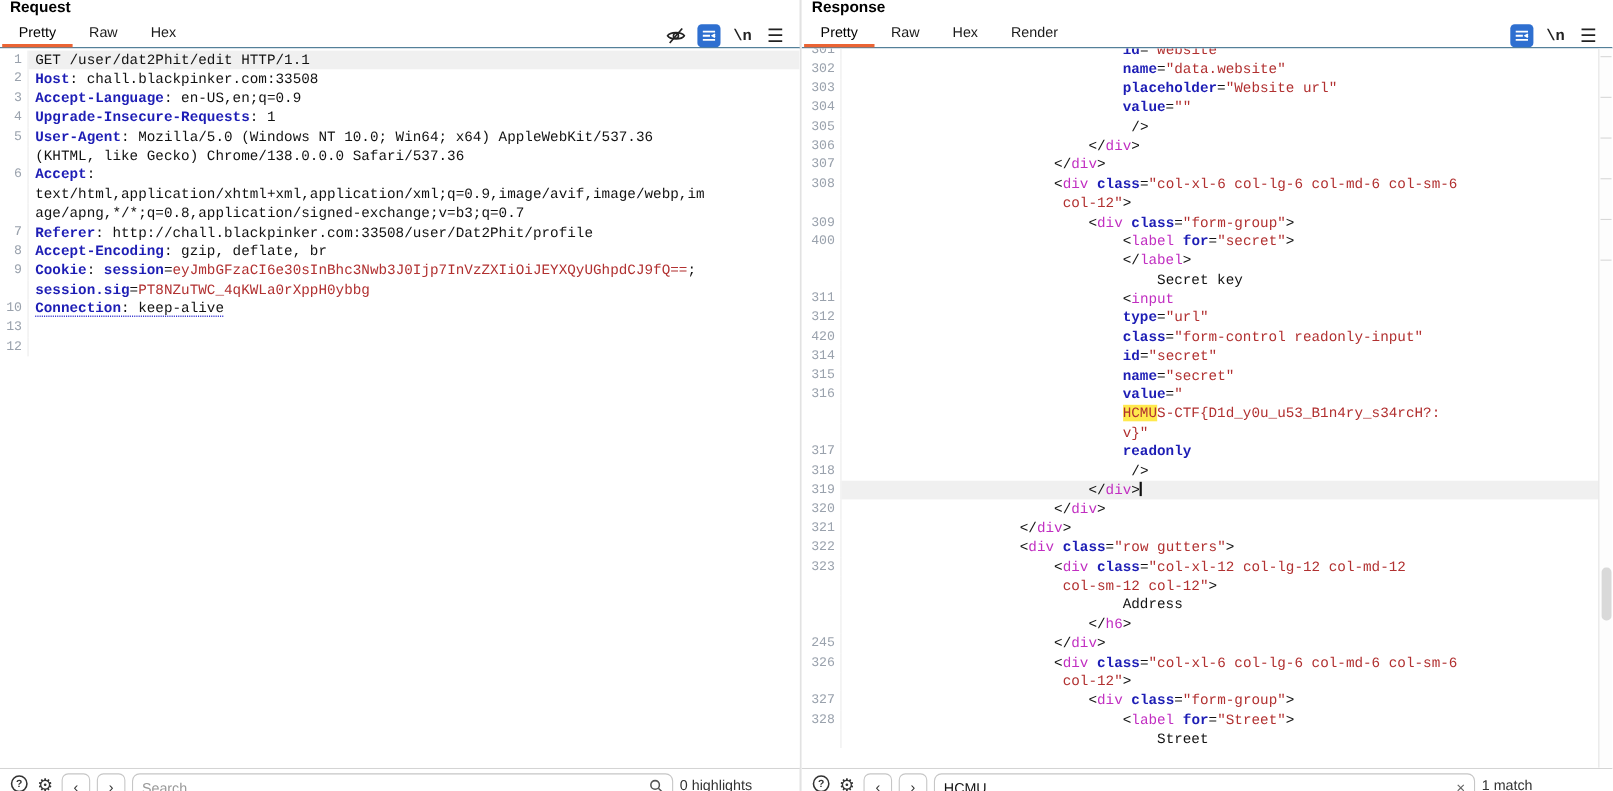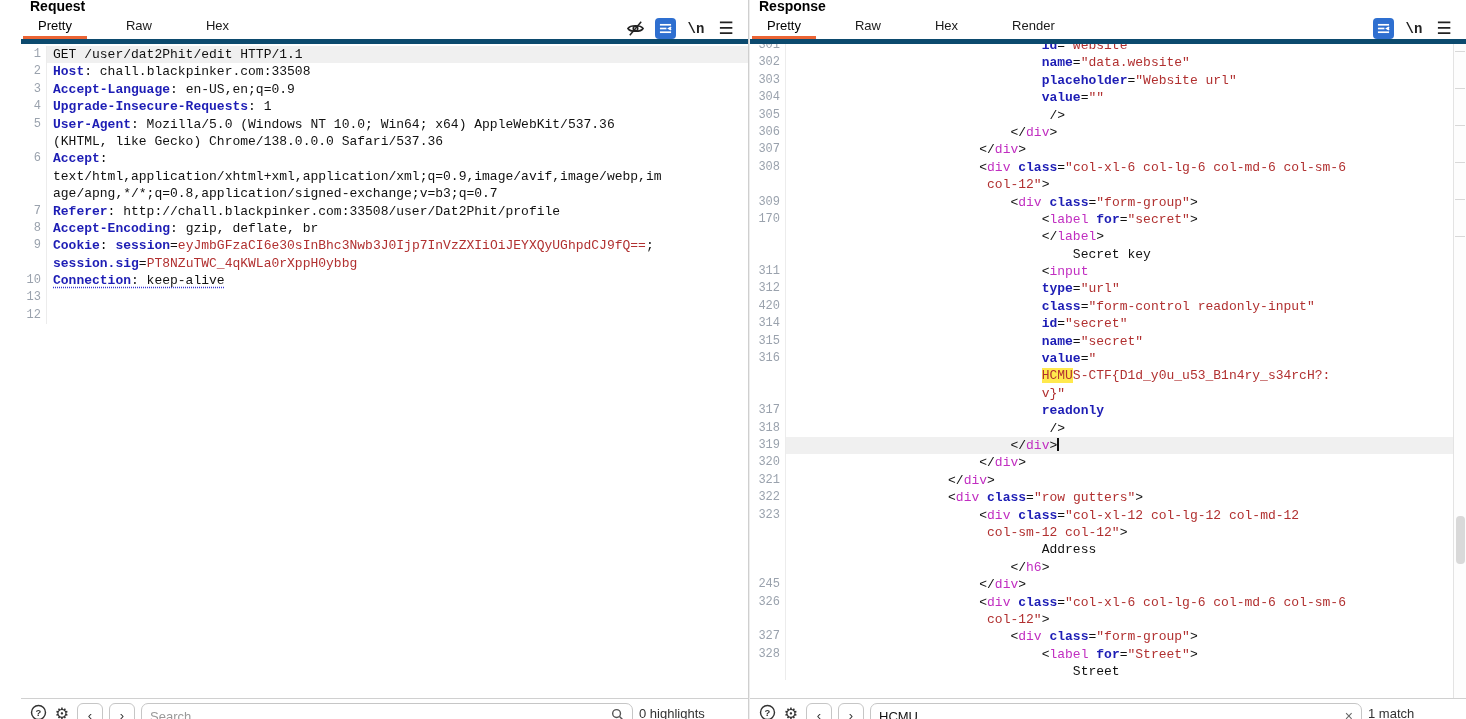--- a/index.html
+++ b/index.html
@@ -1,25 +1,25 @@
 <!DOCTYPE html>
 <html><head>
 <meta charset="utf-8">
 <style>
   * { margin:0; padding:0; box-sizing:border-box; }
   html,body { width:1466px; height:719px; overflow:hidden; background:#fff;
               font-family:"Liberation Sans", sans-serif; }
-  .wrap { display:flex; width:1466px; height:719px;padding-left:21px; }
+  .wrap { display:flex; width:1466px; height:719px; }
   .panel { display:flex; flex-direction:column; height:719px; background:#fff; }
   .panel.req { width:728px; border-right:1px solid #cfcfcf; }
   .panel.res { flex:1; border-left:1px solid #ededed; }
   .ptitle { font-size:14px; font-weight:bold; color:#000; padding:0 0 0 9px; height:19px;
             line-height:16px; margin-top:-2px; overflow:hidden; }
-  .tabs { display:flex; align-items:flex-end; height:27px; border-bottom:5px solid #0c4a6e;
-          padding-left:2px;gap:24px; }
+  .tabs { display:flex; align-items:flex-end; height:27px; border-bottom:1px solid #0c4a6e;
+          padding-left:2px; }
   .tab { font-size:13px; color:#1a1a1a; padding:4px 15px 6px 15px; cursor:default; }
   .tab.active { border-bottom:3px solid #eb6434; padding-bottom:3px; color:#000; }
   .tabicons { margin-left:auto; display:flex; align-items:center; gap:10px; padding-right:12px; }
   .icn { width:20px; height:20px; display:flex; align-items:center; justify-content:center; }
   .icn svg { display:block; }
   .pretty-btn { width:21px; height:21px; background:#2e6fd0; border-radius:4px;
                 display:flex; align-items:center; justify-content:center; }
   .nl-glyph { font-family:"Liberation Mono", monospace; font-size:14px; font-weight:bold; color:#222; }
   .menu-glyph { font-size:17px; color:#222; line-height:1; }
 
@@ -239,21 +239,21 @@
           </div>
           <div class="row">
             <span class="ln"></span>
             <span class="code">                         <span class="p-v">col-12"</span><span class="p-k">&gt;</span></span>
           </div>
           <div class="row">
             <span class="ln">309</span>
             <span class="code">                            <span class="p-k">&lt;</span><span class="p-t">div</span><span class="p-k"> </span><span class="p-a">class</span><span class="p-k">=</span><span class="p-v">"form-group"</span><span class="p-k">&gt;</span></span>
           </div>
           <div class="row">
-            <span class="ln">170</span>
+            <span class="ln">400</span>
             <span class="code">                                <span class="p-k">&lt;</span><span class="p-t">label</span><span class="p-k"> </span><span class="p-a">for</span><span class="p-k">=</span><span class="p-v">"secret"</span><span class="p-k">&gt;</span></span>
           </div>
           <div class="row">
             <span class="ln"></span>
             <span class="code">                                <span class="p-k">&lt;/</span><span class="p-t">label</span><span class="p-k">&gt;</span></span>
           </div>
           <div class="row">
             <span class="ln"></span>
             <span class="code">                                    <span class="p-k">Secret key</span></span>
           </div>

